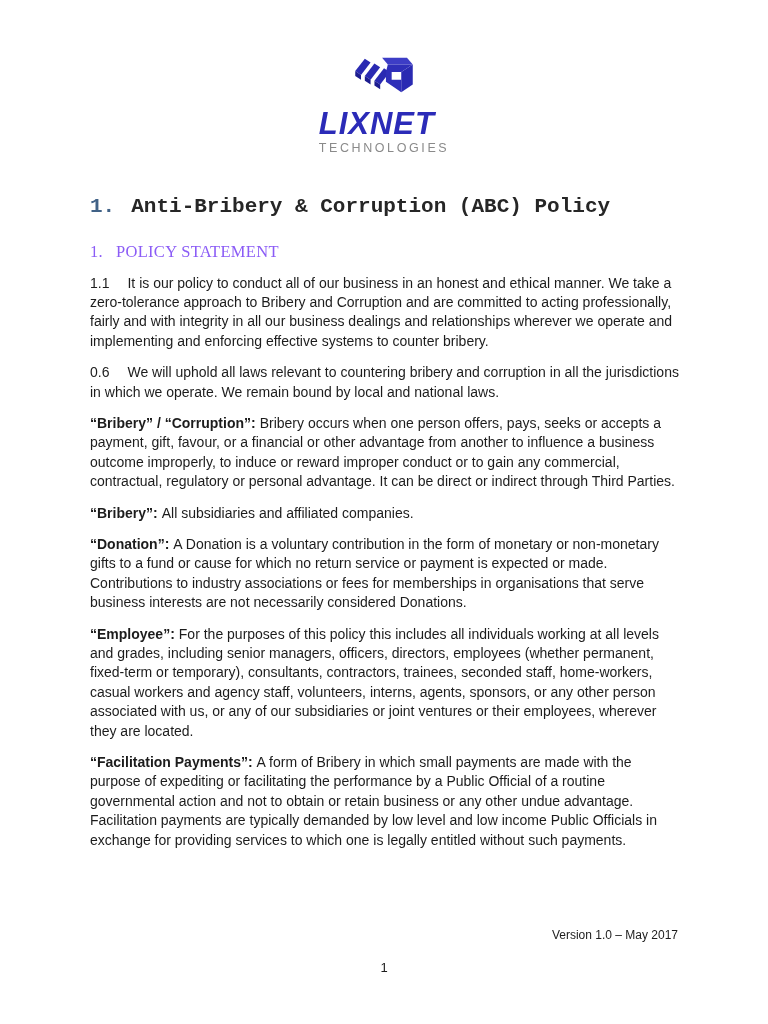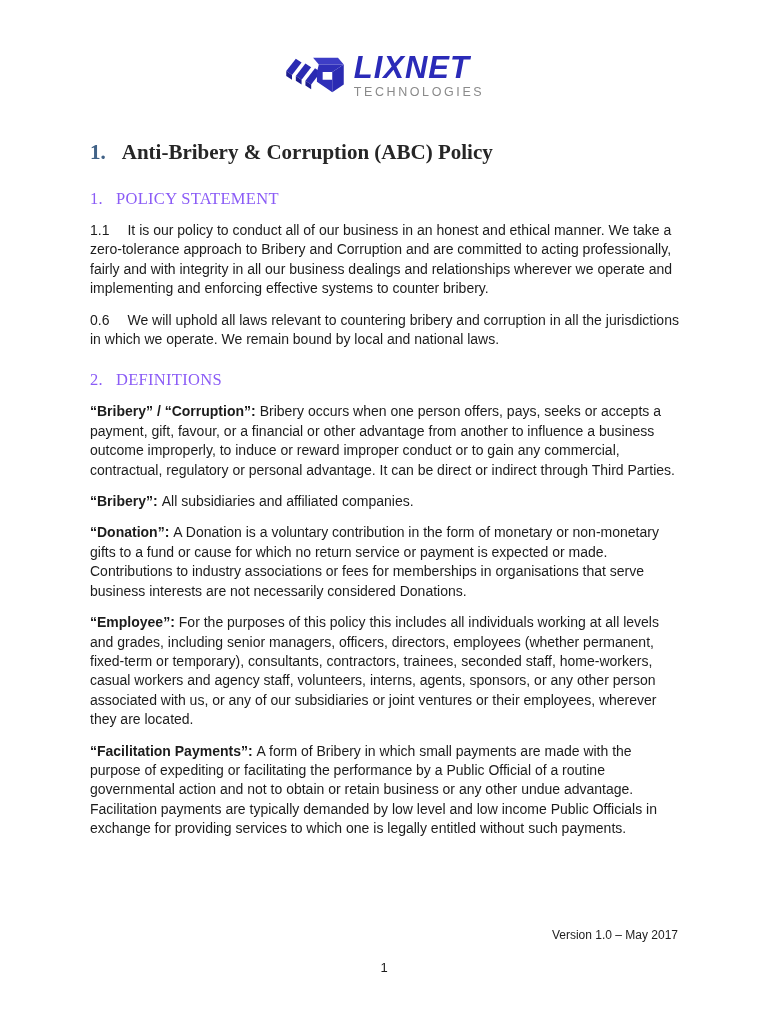--- a/index.html
+++ b/index.html
@@ -16,20 +16,21 @@
   
   .logo-wrap {
     padding-top: 50px;
     display: flex;
     justify-content: center;
   }
   .logo {
     display: flex;
     align-items: center;
     gap: 8px;
+    flex-direction: column;
   }
   .logo-icon { width: 62px; height: 46px; }
   .logo-textblock { display: flex; flex-direction: column; line-height: 1; }
   .logo-name {
     font-family: "Liberation Sans", sans-serif;
     font-weight: bold;
     font-style: italic;
     font-size: 31px;
     letter-spacing: 1px;
     color: #2b2bb8;
@@ -38,21 +39,21 @@
     font-family: "Liberation Sans", sans-serif;
     font-size: 12.5px;
     letter-spacing: 2.6px;
     color: #8a8a8a;
     margin-top: 3px;
   }
   
   .content { margin: 0 88px 0 90px; }
   .doc-title {
     margin-top: 40px;
-    font-family: Liberation Serif, serif;
+    font-family: Liberation Mono, monospace;
     font-weight: bold;
     font-size: 21px;
     color: #262626;
   }
   .doc-title .num { color: #416287; margin-right: 16px; }
   .section-heading {
     font-family: "Liberation Serif", serif;
     font-size: 16.5px;
     color: #8b5cf6;
     letter-spacing: 0.3px;
@@ -125,23 +126,20 @@
     </div>
 
     <p class="body-par">
       <span class="clause-num">1.1</span><span>It is our policy to conduct all of our business in an honest and ethical manner. We take a zero-tolerance approach to Bribery and Corruption and are committed to acting professionally, fairly and with integrity in all our business dealings and relationships wherever we operate and implementing and enforcing effective systems to counter bribery.</span>
     </p>
 
     <p class="body-par">
       <span class="clause-num">0.6</span><span>We will uphold all laws relevant to countering bribery and corruption in all the jurisdictions in which we operate.  We remain bound by local and national laws.</span>
     </p>
 
-    <div class="section-heading h2-heading">
-      <span class="num">2.</span><span>DEFINITIONS</span>
-    </div>
 
 
     <p class="body-par">
       <span class="term">“Bribery” / “Corruption”:</span><span>Bribery occurs when one person offers, pays, seeks or accepts a payment, gift, favour, or a financial or other advantage from another to influence a business outcome improperly, to induce or reward improper conduct or to gain any commercial, contractual, regulatory or personal advantage.  It can be direct or indirect through Third Parties.</span>
     </p>
 
     <p class="body-par">
       <span class="term">“Bribery”:</span><span>All subsidiaries and affiliated companies.</span>
     </p>
 

